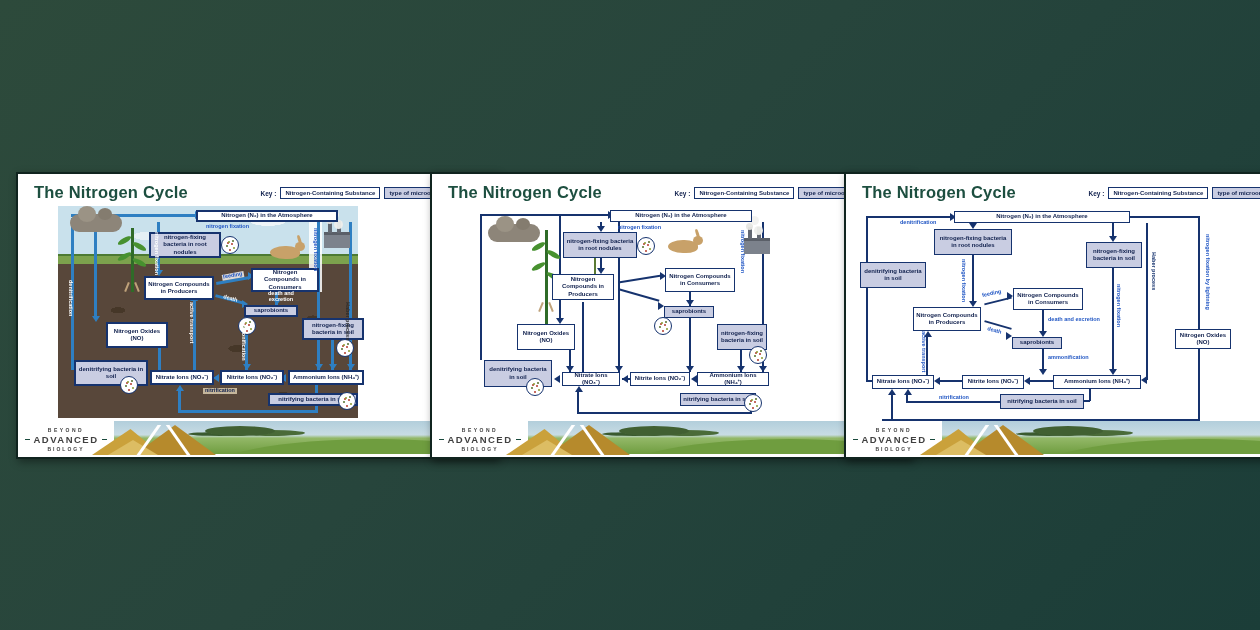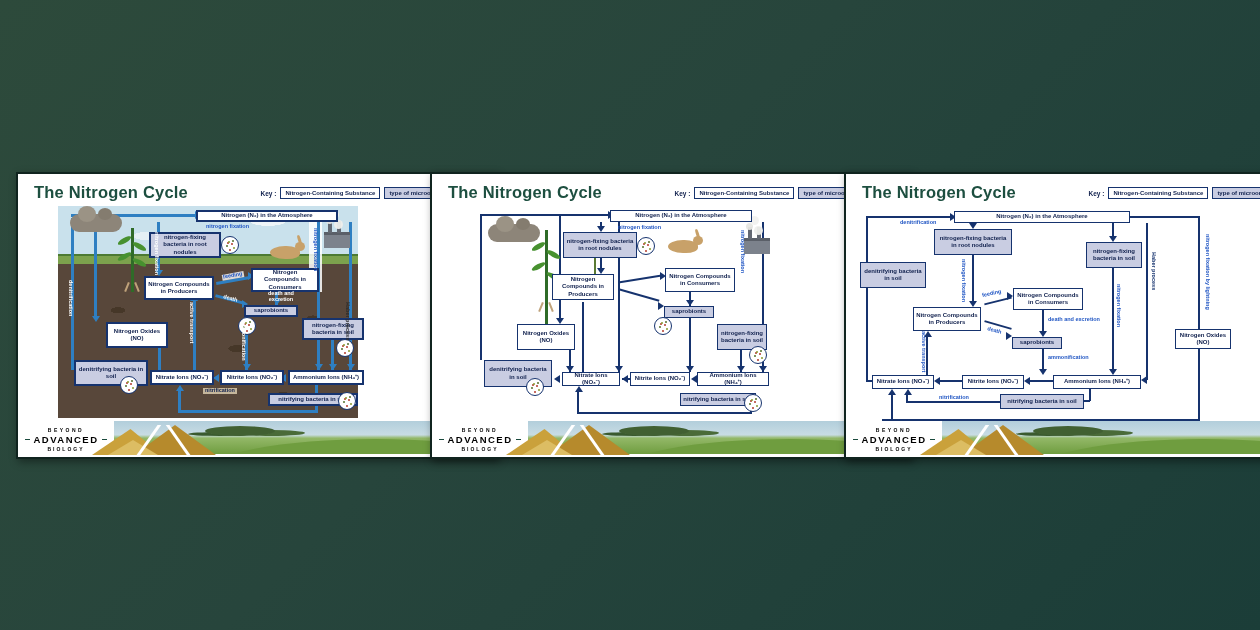--- a/index.html
+++ b/index.html
@@ -71,21 +71,21 @@
     border-radius:40%;background:#c8a169;transform:rotate(-18deg);}
   .fac{position:absolute;width:26px;height:13px;background:#7c828c;border-top:3px solid #5a5f68;}
   .fac::before{content:"";position:absolute;left:4px;top:-14px;width:4px;height:12px;background:#636872;}
   .fac::after{content:"";position:absolute;left:13px;top:-14px;width:4px;height:12px;background:#636872;}
   .smk{position:absolute;width:9px;height:9px;border-radius:50%;background:#f2f2f0;opacity:.95;
     box-shadow:-5px 6px 0 -1px #e6e6e2,4px 10px 0 0 #efefec;}
   .flw{position:absolute;width:2px;background:#5a7a33;}
   .flw::before{content:"";position:absolute;left:-3px;top:-2px;width:3px;height:3px;border-radius:50%;
     background:#d9c23c;box-shadow:5px 1px 0 #d9c23c,2px -3px 0 #c9b232,7px -3px 0 #d9c23c;}
   
-  .logo{position:absolute;left:4px;bottom:5px;width:88px;text-align:center;color:#000000;}
+  .logo{position:absolute;left:4px;bottom:5px;width:88px;text-align:center;color:#404040;}
   .lg1{font-size:5px;font-weight:bold;letter-spacing:2.5px;}
   .lg2{font-size:9.5px;font-weight:bold;letter-spacing:1.5px;display:flex;align-items:center;
     justify-content:center;gap:3px;margin:1px 0;}
   .dash{width:5px;height:1.5px;background:#1a4a3d;}
   .lg3{font-size:5px;font-weight:bold;letter-spacing:2px;}
   .land{position:absolute;left:96px;right:3px;bottom:3px;height:33px;overflow:hidden;
     background:linear-gradient(to bottom,#b2cedb 0%,#c8dce4 42%,#93b868 52%,#6f9d3f 100%);}
   .hill{position:absolute;right:-14%;bottom:-56%;width:90%;height:100%;background:#6f9d3f;
     border-radius:50% 50% 0 0/100% 100% 0 0;}
   .trees{position:absolute;left:24%;top:16%;width:70px;height:10px;background:#416032;

